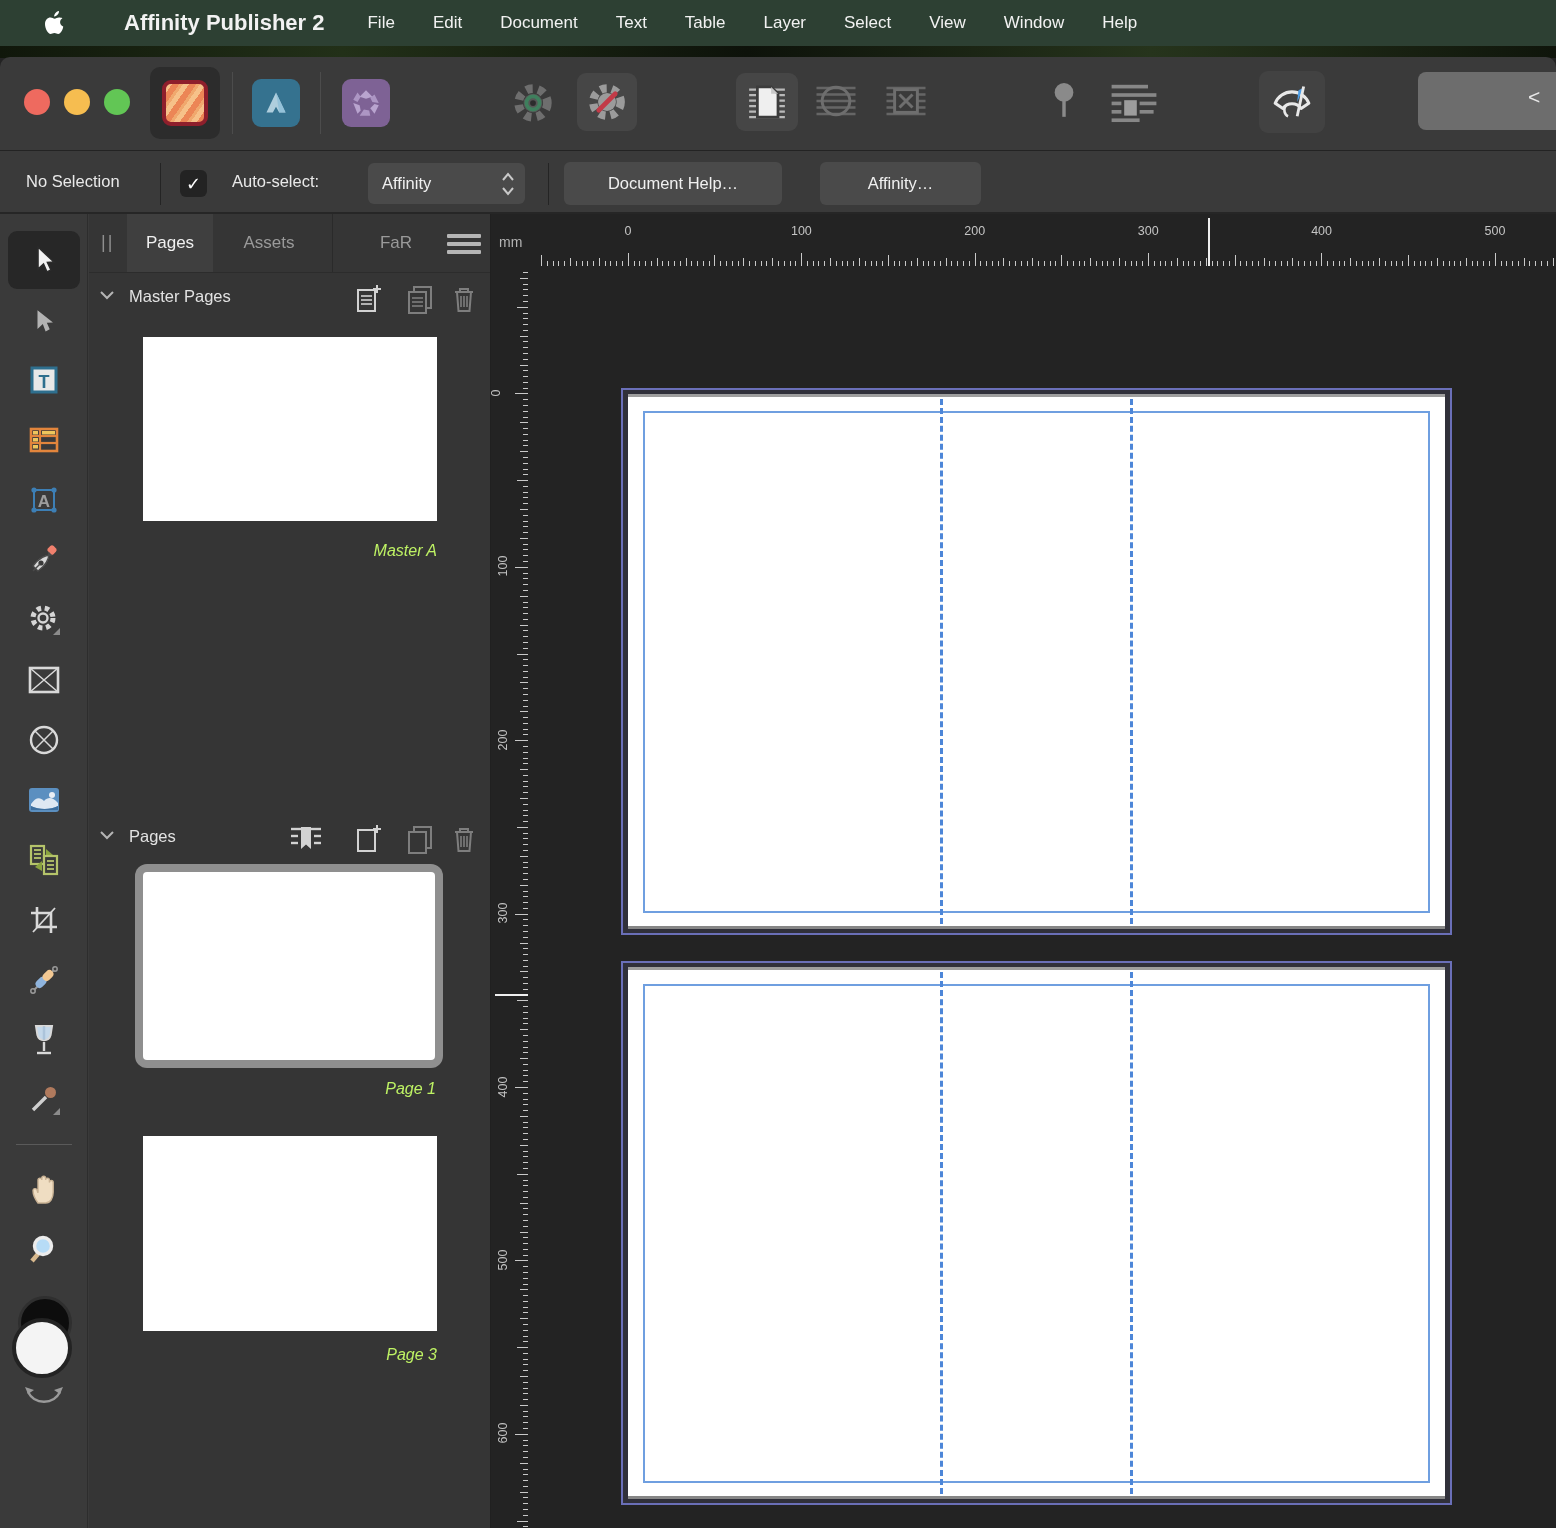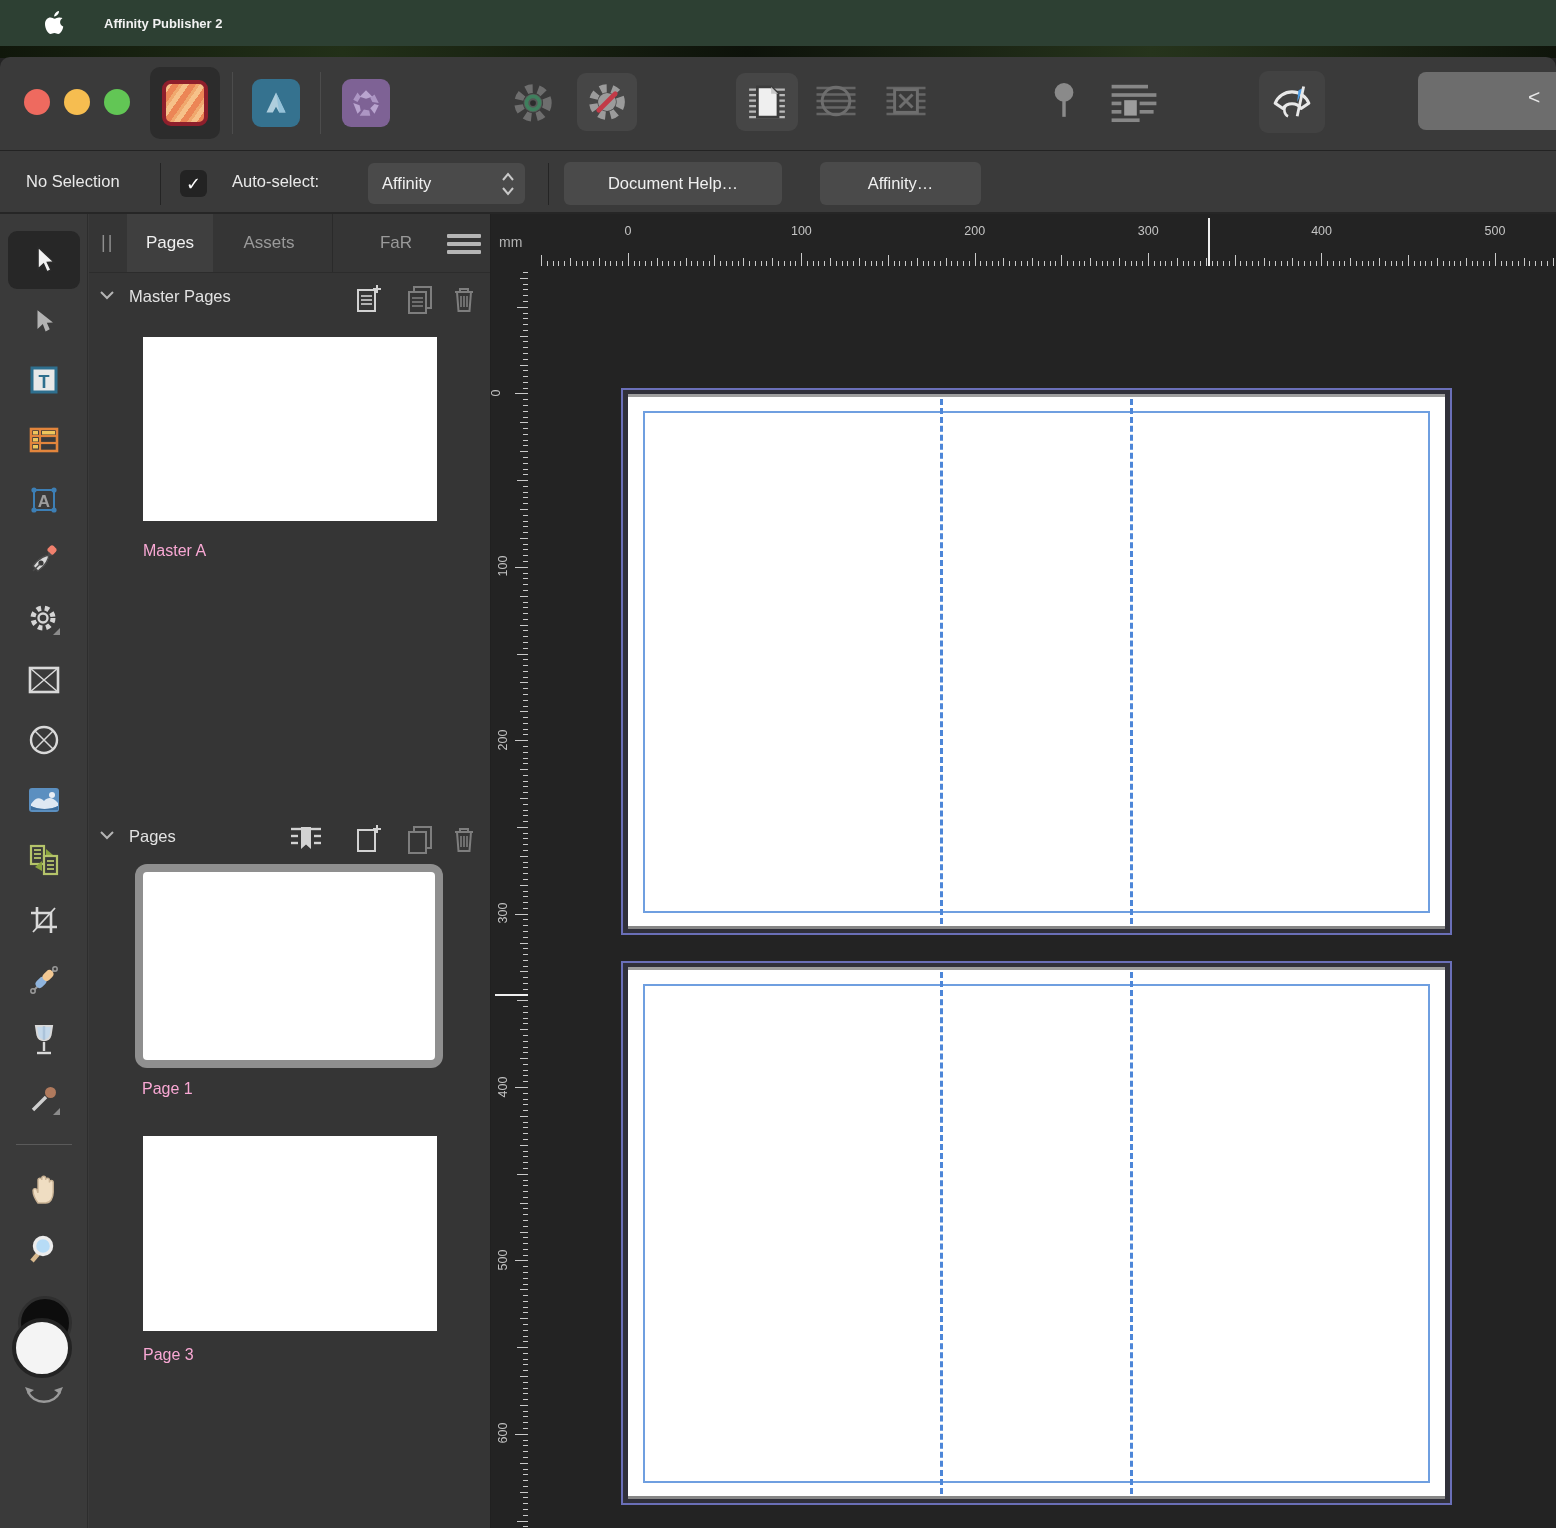--- a/index.html
+++ b/index.html
@@ -3,21 +3,21 @@
 <meta charset="utf-8">
 <style>
   html,body{margin:0;padding:0;background:#111;}
   .screen{position:relative;width:1556px;height:1528px;overflow:hidden;
     background:#232323;font-family:"Liberation Sans",sans-serif;
     -webkit-font-smoothing:antialiased;}
   
   .menubar{position:absolute;left:0;top:0;width:100%;height:46px;background:#2d4033;
     display:flex;align-items:center;color:#f2f2f2;font-size:17px;z-index:30;}
   .menubar .apple{margin-left:44px;display:flex;align-items:center;}
-  .menubar .appname{font-weight:bold;margin-left:40px;font-size:13px;}
+  .menubar .appname{font-weight:bold;margin-left:60px;font-size:22px;}
   .menubar nav{display:flex;margin-left:24px;}
   .menubar nav span{padding:0 19px;cursor:default;}
   .wallpaper{position:absolute;left:0;top:46px;width:100%;height:12px;
     background:linear-gradient(90deg,#10170b,#223018 22%,#0d120a 48%,#26341c 74%,#0f150b);}
   
   .window-bg{position:absolute;left:0;top:57px;width:100%;height:1471px;
     background:#3a3a3a;border-radius:10px 10px 0 0;}
   .toolbar-sep{position:absolute;left:0;top:150px;width:100%;height:1px;background:#232323;z-index:5;}
   .ctx-sep{position:absolute;left:0;top:212px;width:100%;height:2px;background:#262626;z-index:5;}
   .tl{position:absolute;top:89px;width:26px;height:26px;border-radius:50%;z-index:6;}
@@ -78,21 +78,21 @@
   .burger{position:absolute;left:358px;top:20px;width:34px;height:20px;}
   .burger div{height:4px;background:#b5b5b5;border-radius:1px;margin-bottom:4px;}
   .sect-head{position:absolute;left:0;width:100%;height:52px;color:#e2e2e2;font-size:16.5px;}
   .sect-head .chev{position:absolute;left:10px;top:18px;}
   .sect-head .title{position:absolute;left:40px;top:15px;}
   .sect-ico{position:absolute;top:12px;}
   .thumb{position:absolute;background:#fff;}
   .thumb.sel-frame{background:#8f8f8f;border-radius:12px;}
   .thumb.sel-frame .inner{position:absolute;left:8px;top:8px;right:8px;bottom:8px;background:#fff;
     border-radius:4px;}
-  .thumb-label{position:absolute;width:294px;text-align:left;color:#f9a8d4;font-size:16px;}
+  .thumb-label{position:absolute;width:294px;text-align:right;color:#bef264;font-size:16px;font-style:italic;}
   
   .canvas{position:absolute;left:491px;top:214px;width:1065px;height:1314px;background:#232323;
     overflow:hidden;}
   .mmlabel{position:absolute;left:8px;top:20px;color:#b5b5b5;font-size:14px;}
   .htick{position:absolute;background:#c9c9c9;width:1px;}
   .vtick{position:absolute;background:#c9c9c9;height:1px;}
   .hlabel{position:absolute;top:10px;color:#c4c4c4;font-size:12.5px;transform:translateX(-50%);}
   .vlabel{position:absolute;left:2px;color:#c4c4c4;font-size:12.5px;transform:translateY(-50%) rotate(-90deg);}
   .hmarker{position:absolute;left:717px;top:4px;width:2px;height:48px;background:#efefef;}
   .vmarker{position:absolute;left:4px;top:780px;width:33px;height:2px;background:#efefef;}
@@ -109,20 +109,32 @@
 <div class="screen">
 
   <div class="menubar">
     <span class="apple">
       <svg width="20" height="24" viewBox="0 0 20 24" fill="#ffffff">
         <path d="M13.7 3.6c.9-1.1 1.5-2.6 1.3-3.6-1.2.1-2.6.9-3.5 1.9-.8.9-1.5 2.4-1.3 3.5 1.3.1 2.6-.7 3.5-1.8z"></path>
         <path d="M15 6.6c-1.9 0-3 1.1-4.3 1.1-1.4 0-2.5-1.1-4.2-1.1C3.6 6.6 1 9.1 1 13.1c0 4.6 3.1 9.9 5.6 9.9 1.4 0 2-.9 3.8-.9s2.3.9 3.8.9c2.4 0 5-5.2 5-7.6-2-.8-3.1-2.3-3.1-4.2 0-1.8 1-3.2 2.3-3.9-.9-.6-2.2-.7-3.4-.7z"></path>
       </svg>
     </span>
     <span class="appname">Affinity Publisher 2</span>
+    <nav id="menus">
+        <span>File</span>
+        <span>Edit</span>
+        <span>Document</span>
+        <span>Text</span>
+        <span>Table</span>
+        <span>Layer</span>
+        <span>Select</span>
+        <span>View</span>
+        <span>Window</span>
+        <span>Help</span>
+      </nav>
   </div>
   <div class="wallpaper"></div>
   <div class="window-bg"></div>
   <div class="toolbar-sep"></div>
   <div class="ctx-sep"></div>
 
   <div class="tl red"></div>
   <div class="tl yellow"></div>
   <div class="tl green"></div>
 

